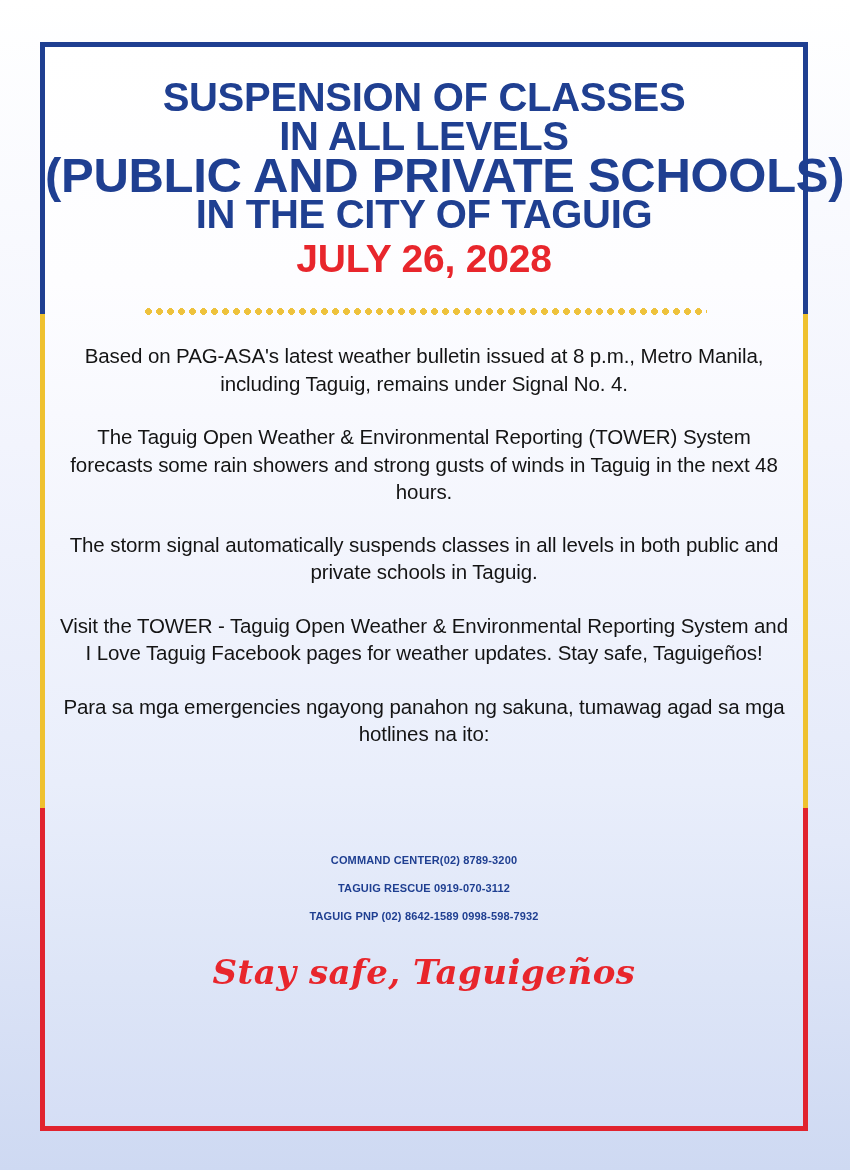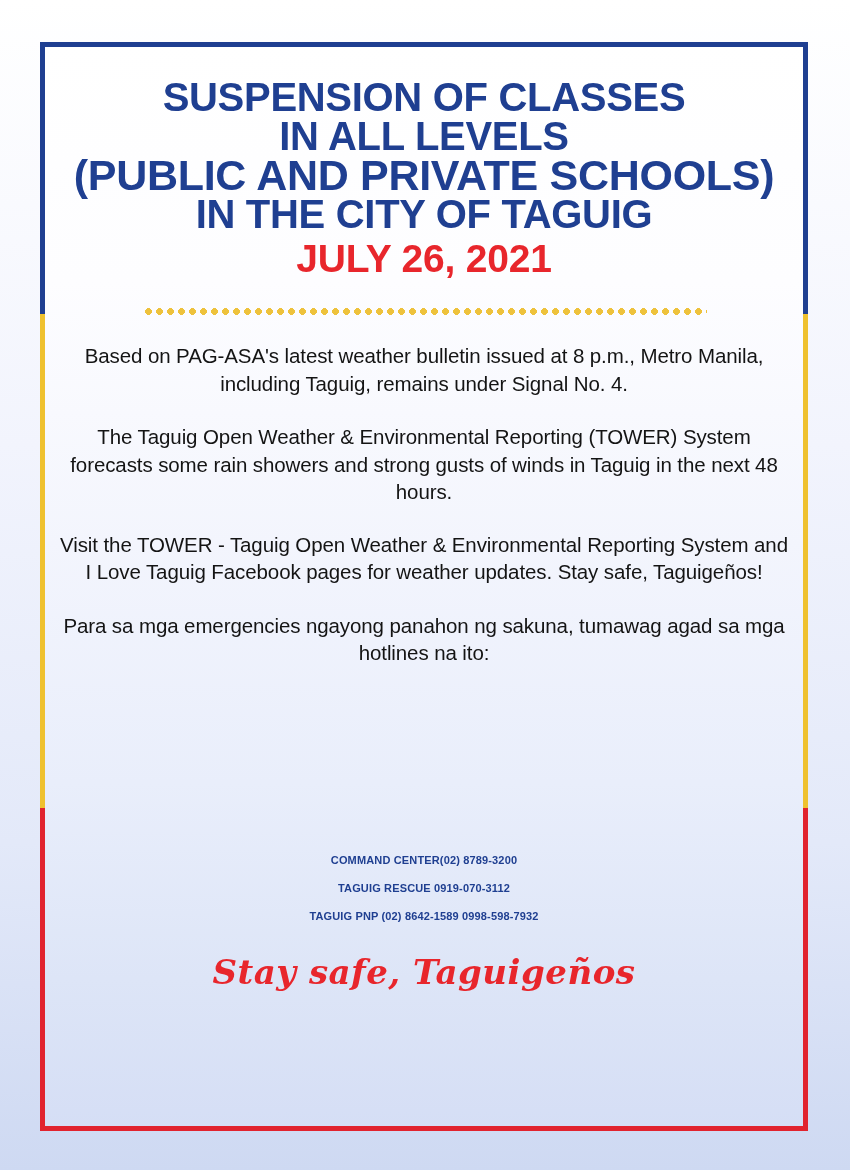--- a/index.html
+++ b/index.html
@@ -68,21 +68,21 @@
   }
   .title-line {
     display: block;
     color: #1f3f91;
     font-weight: bold;
     font-size: 40px;
     line-height: 39px;
     letter-spacing: -0.3px;
     white-space: nowrap;
   }
-  .title-line.l3 { font-size: 43px; text-align: center; }
+  .title-line.l3 { font-size: 49px; text-align: center; }
   .date-line {
     display: block;
     color: #e8262c;
     font-weight: bold;
     font-size: 39px;
     line-height: 46px;
     letter-spacing: -0.2px;
     margin-top: 2px;
   }
 
@@ -173,28 +173,29 @@
   <div class="border-seg b-right-y"></div>
   <div class="border-seg b-left-r"></div>
   <div class="border-seg b-right-r"></div>
   <div class="border-seg b-bottom"></div>
 
   <div class="title-block">
     <span class="title-line l1">SUSPENSION OF CLASSES</span>
     <span class="title-line l2">IN ALL LEVELS</span>
     <span class="title-line l3">(PUBLIC AND PRIVATE SCHOOLS)</span>
     <span class="title-line l4">IN THE CITY OF TAGUIG</span>
-    <span class="date-line">JULY 26, 2021</span>
+    <span class="date-line">JULY 26, 2028</span>
   </div>
 
   <div class="divider"></div>
 
   <div class="body-block">
     <p class="para p1">Based on PAG-ASA's latest weather bulletin issued at 8 p.m., Metro Manila, including Taguig, remains under Signal No. 4.</p>
     <p class="para p2">The Taguig Open Weather &amp; Environmental Reporting (TOWER) System forecasts some rain showers and strong gusts of winds in Taguig in the next 48 hours.</p>
+    <p class="para p3">The storm signal automatically suspends classes in all levels in both public and private schools in Taguig.</p>
     <p class="para p4">Visit the TOWER - Taguig Open Weather &amp; Environmental Reporting System and I Love Taguig Facebook pages for weather updates. Stay safe, Taguigeños!</p>
     <p class="para p5">Para sa mga emergencies ngayong panahon ng sakuna, tumawag agad sa mga hotlines na ito:</p>
   </div>
 
   <div class="hotlines">
     <span class="hotline">COMMAND CENTER(02) 8789-3200</span>
     <span class="hotline">TAGUIG RESCUE  0919-070-3112</span>
     <span class="hotline">TAGUIG PNP  (02) 8642-1589   0998-598-7932</span>
   </div>
 

